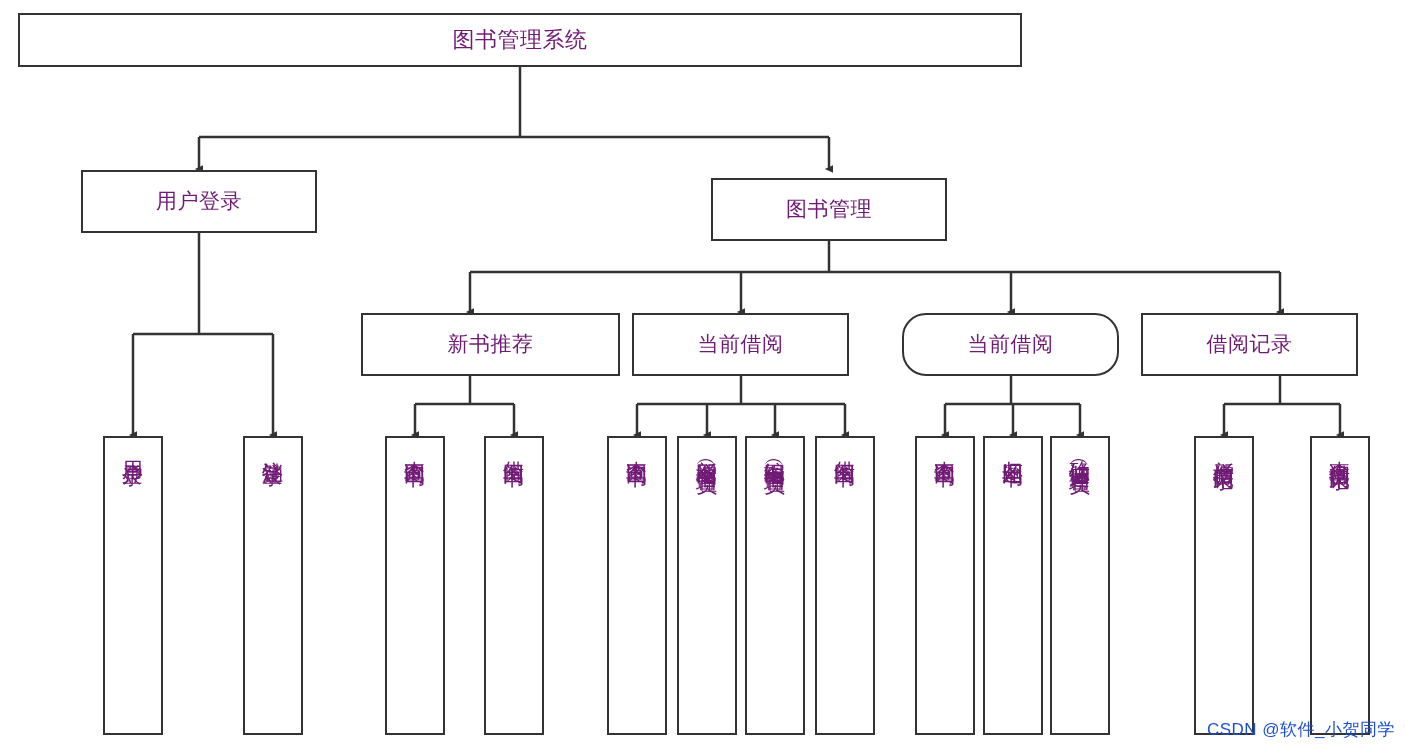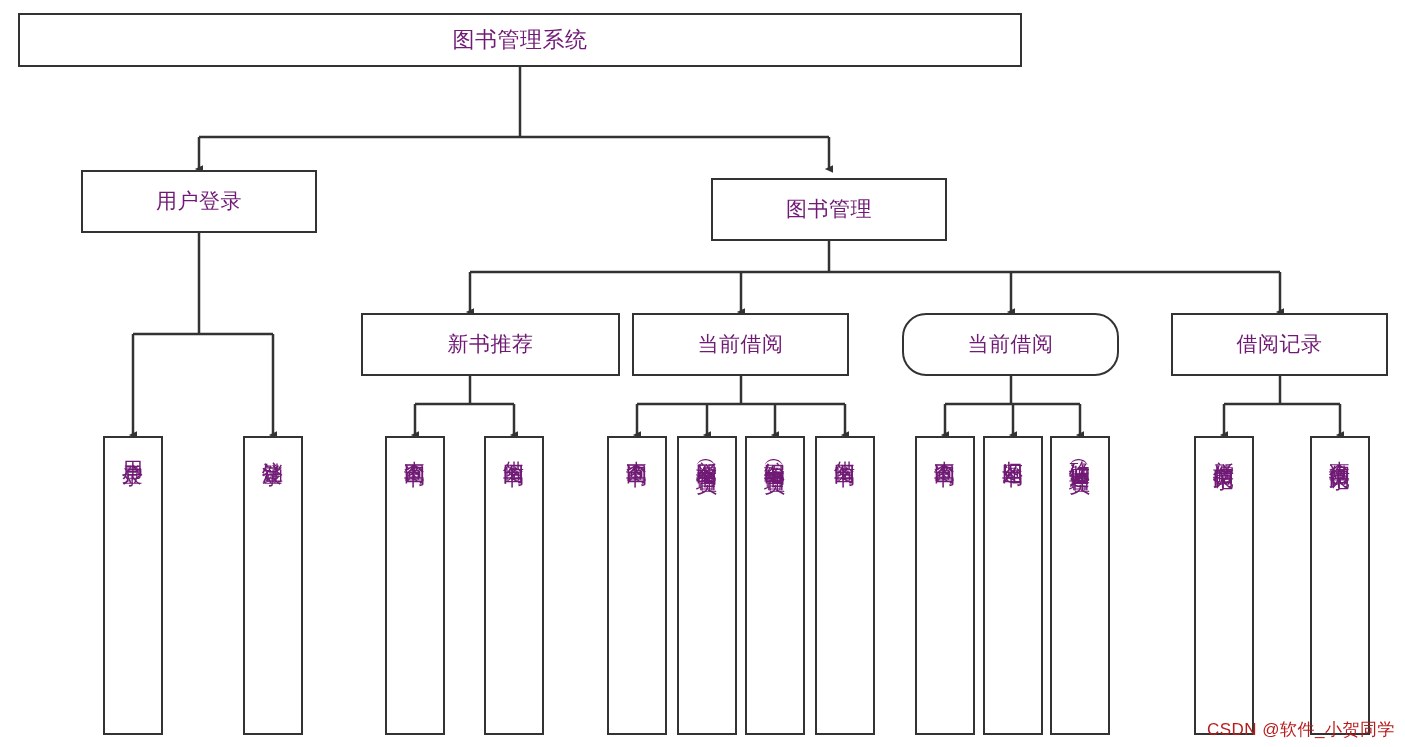--- a/index.html
+++ b/index.html
@@ -59,21 +59,21 @@
     letter-spacing: 2px;
     line-height: 1;
     margin: 0 auto;
   }
   .node.root .node-label { font-size: 22px; }
   .watermark {
     position: absolute;
     right: 10px;
     bottom: 6px;
     font-size: 17px;
-    color: #b91c1c;
+    color: #1d4ed8;
     white-space: nowrap;
     letter-spacing: 0.5px;
     font-family: "Liberation Sans", "DejaVu Sans", sans-serif;
   }
 </style>
 </head>
 <body>
 
 <div id="diagram-root">
 
@@ -132,21 +132,21 @@
       </div>
       <div class="node horizontal" style="left: 361px; top: 313px; width: 259px; height: 63px;">
         <span class="node-label">新书推荐</span>
       </div>
       <div class="node horizontal" style="left: 632px; top: 313px; width: 217px; height: 63px;">
         <span class="node-label">当前借阅</span>
       </div>
       <div class="node horizontal" style="left: 902px; top: 313px; width: 217px; height: 63px; border-radius: 24px;">
         <span class="node-label">当前借阅</span>
       </div>
-      <div class="node horizontal" style="left: 1171px; top: 313px; width: 217px; height: 63px;">
+      <div class="node horizontal" style="left: 1141px; top: 313px; width: 217px; height: 63px;">
         <span class="node-label">借阅记录</span>
       </div>
       <div class="node vertical" style="left: 103px; top: 436px; width: 60px; height: 299px;">
         <span class="node-label">用户登录</span>
       </div>
       <div class="node vertical" style="left: 243px; top: 436px; width: 60px; height: 299px;">
         <span class="node-label">注销登录</span>
       </div>
       <div class="node vertical" style="left: 385px; top: 436px; width: 60px; height: 299px;">
         <span class="node-label">查询图书</span>

